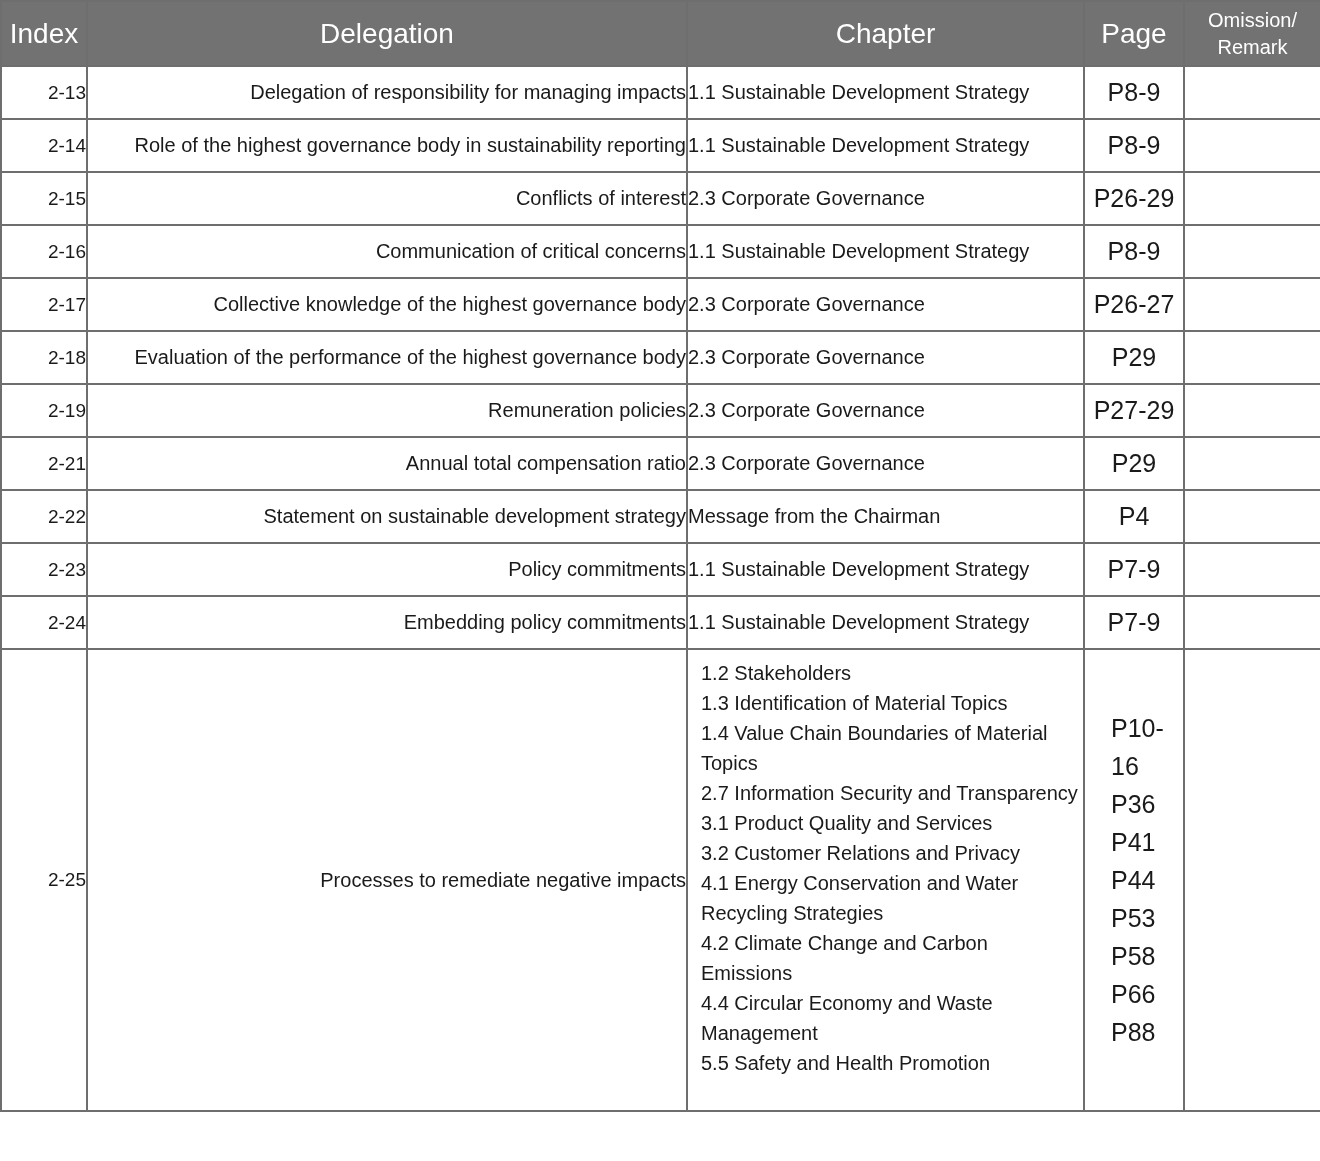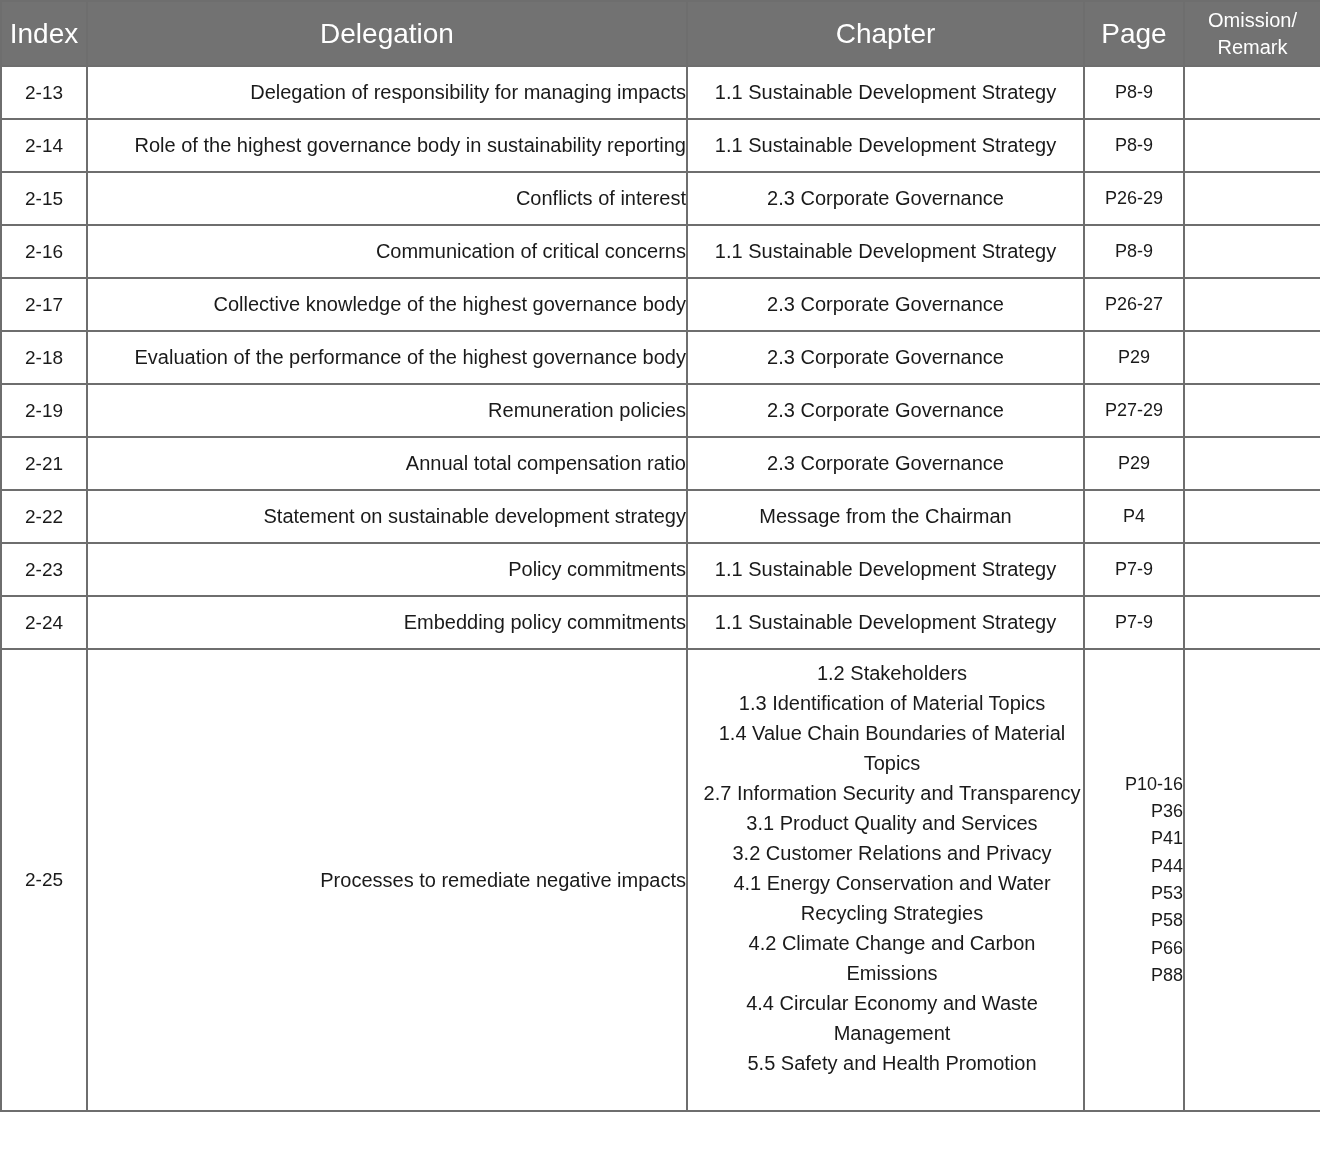--- a/index.html
+++ b/index.html
@@ -53,54 +53,54 @@
     line-height: 1.35;
   }
 
   tbody td {
     background: #ffffff;
     color: #1a1a1a;
     font-size: 20px;
     height: 53px;
   }
   td.idx {
-    text-align: center;
+    text-align: right;
     padding-left: 18px;
     font-size: 19px;
   }
   td.disc {
     text-align: right;
     padding-left: 18px;
   }
   td.chap {
-    text-align: center;
+    text-align: left;
     padding-left: 17px;
   }
   td.page {
     text-align: center;
-    font-size: 18px;
+    font-size: 25px;
   }
   td.omit {
     text-align: center;
   }
 
   
   tr.row-tall td { height: 462px; vertical-align: middle; }
   tr.row-tall td.chap {
     vertical-align: top;
     padding-top: 8px;
     line-height: 1.50;
   }
   tr.row-tall td.page {
     vertical-align: middle;
     line-height: 1.52;
   }
   .chap-lines div,
   .page-lines div { white-space: normal; margin-left: 13px; }
-  .page-lines { text-align: right; }
+  .page-lines { text-align: left; padding-left: 13px; }
 </style>
 </head>
 <body>
 
 <div class="table-wrap">
   <table class="gri-table">
     <colgroup>
       <col class="c-index">
       <col class="c-disc">
       <col class="c-chap">

